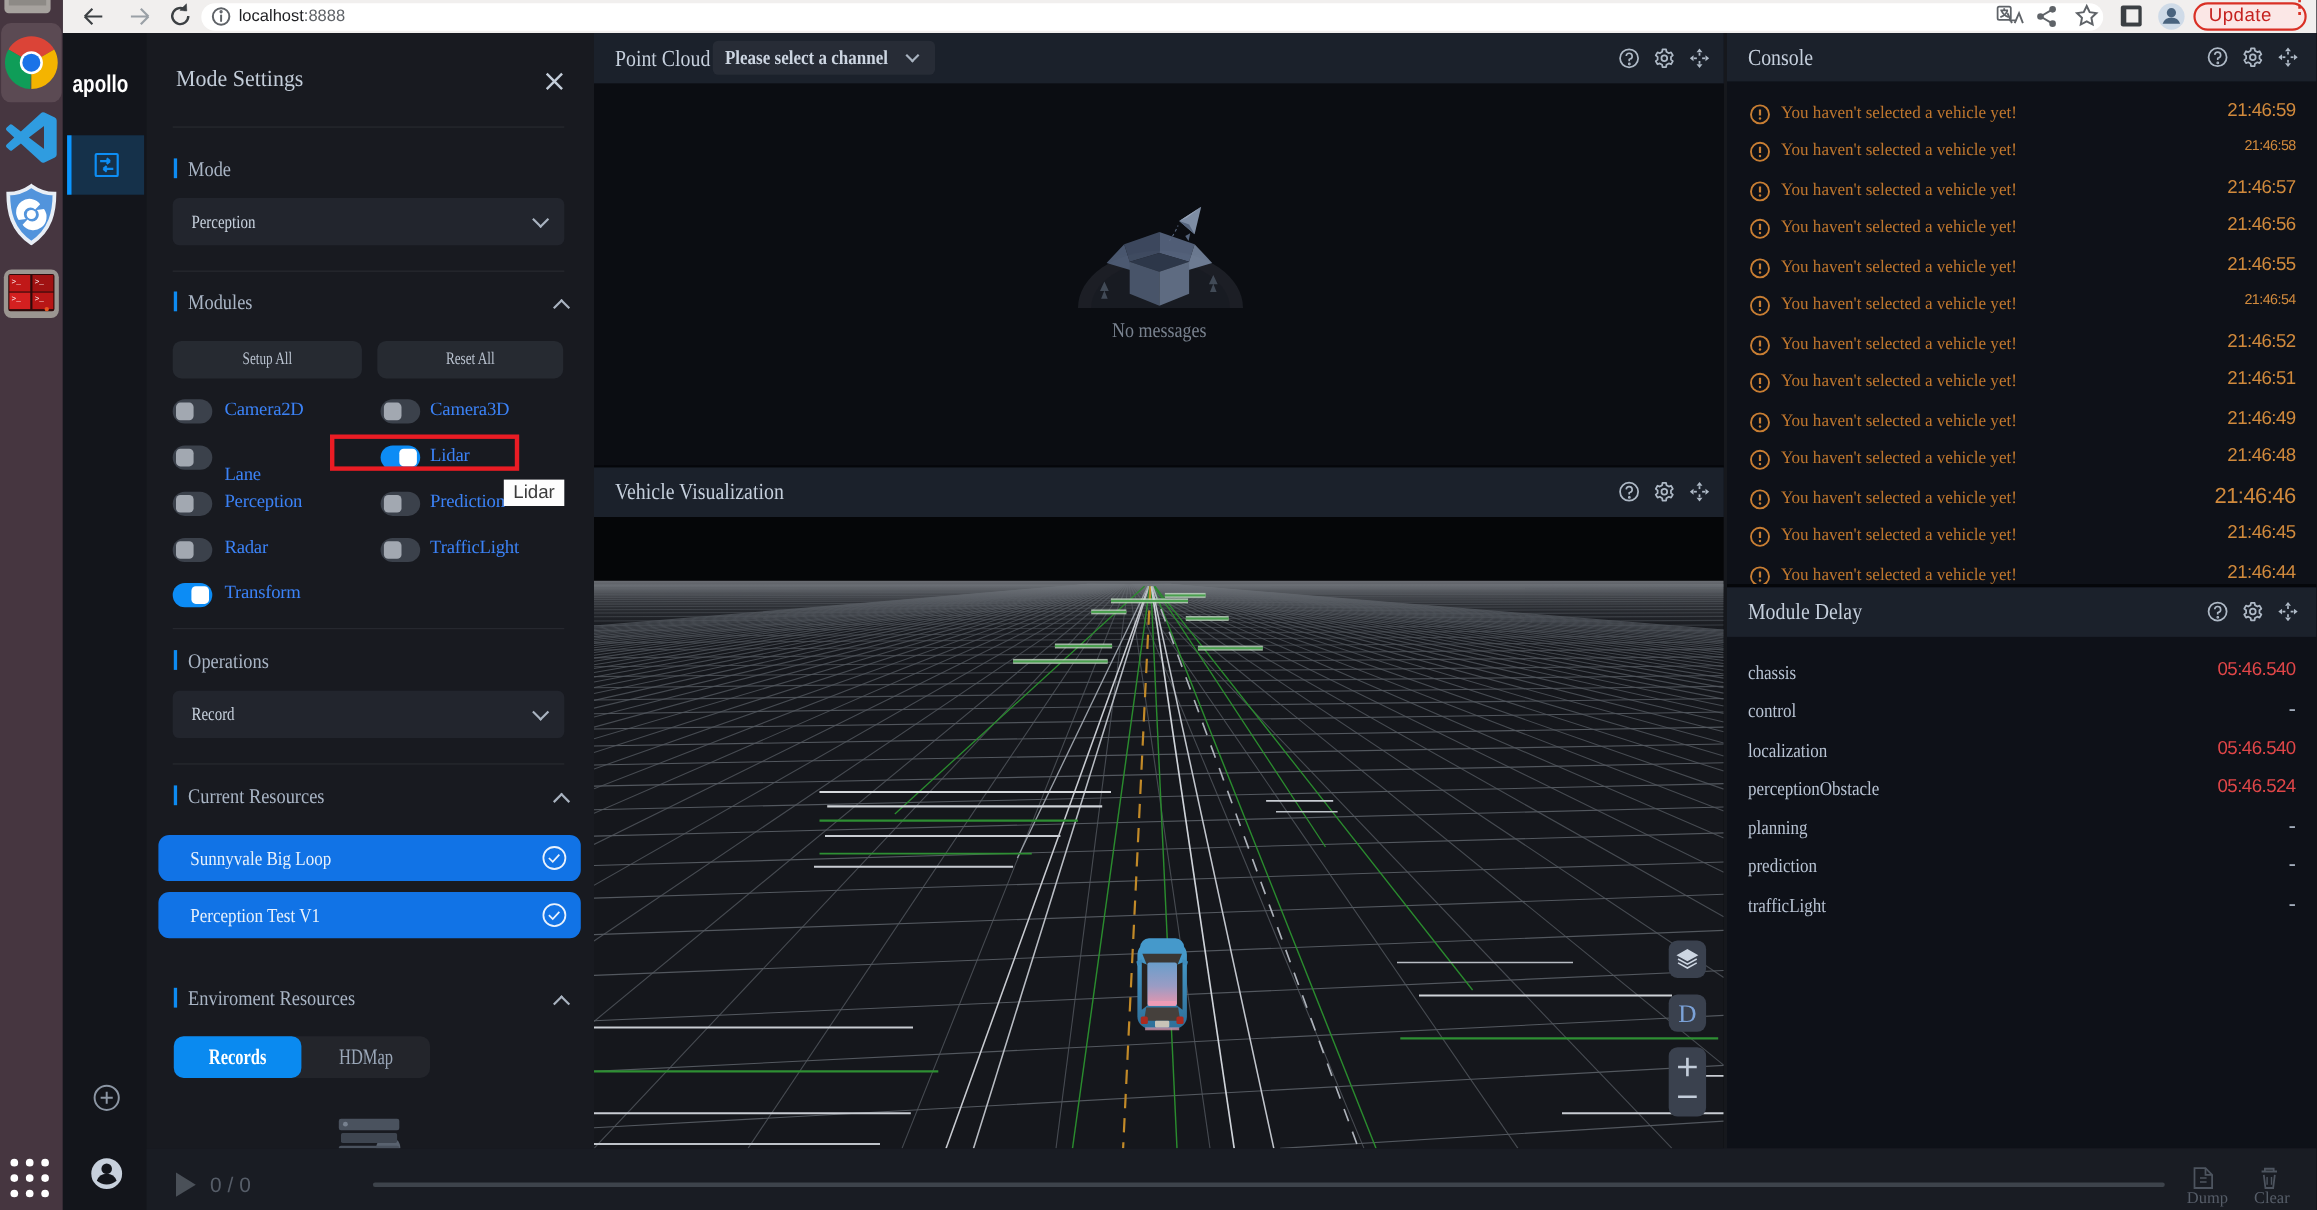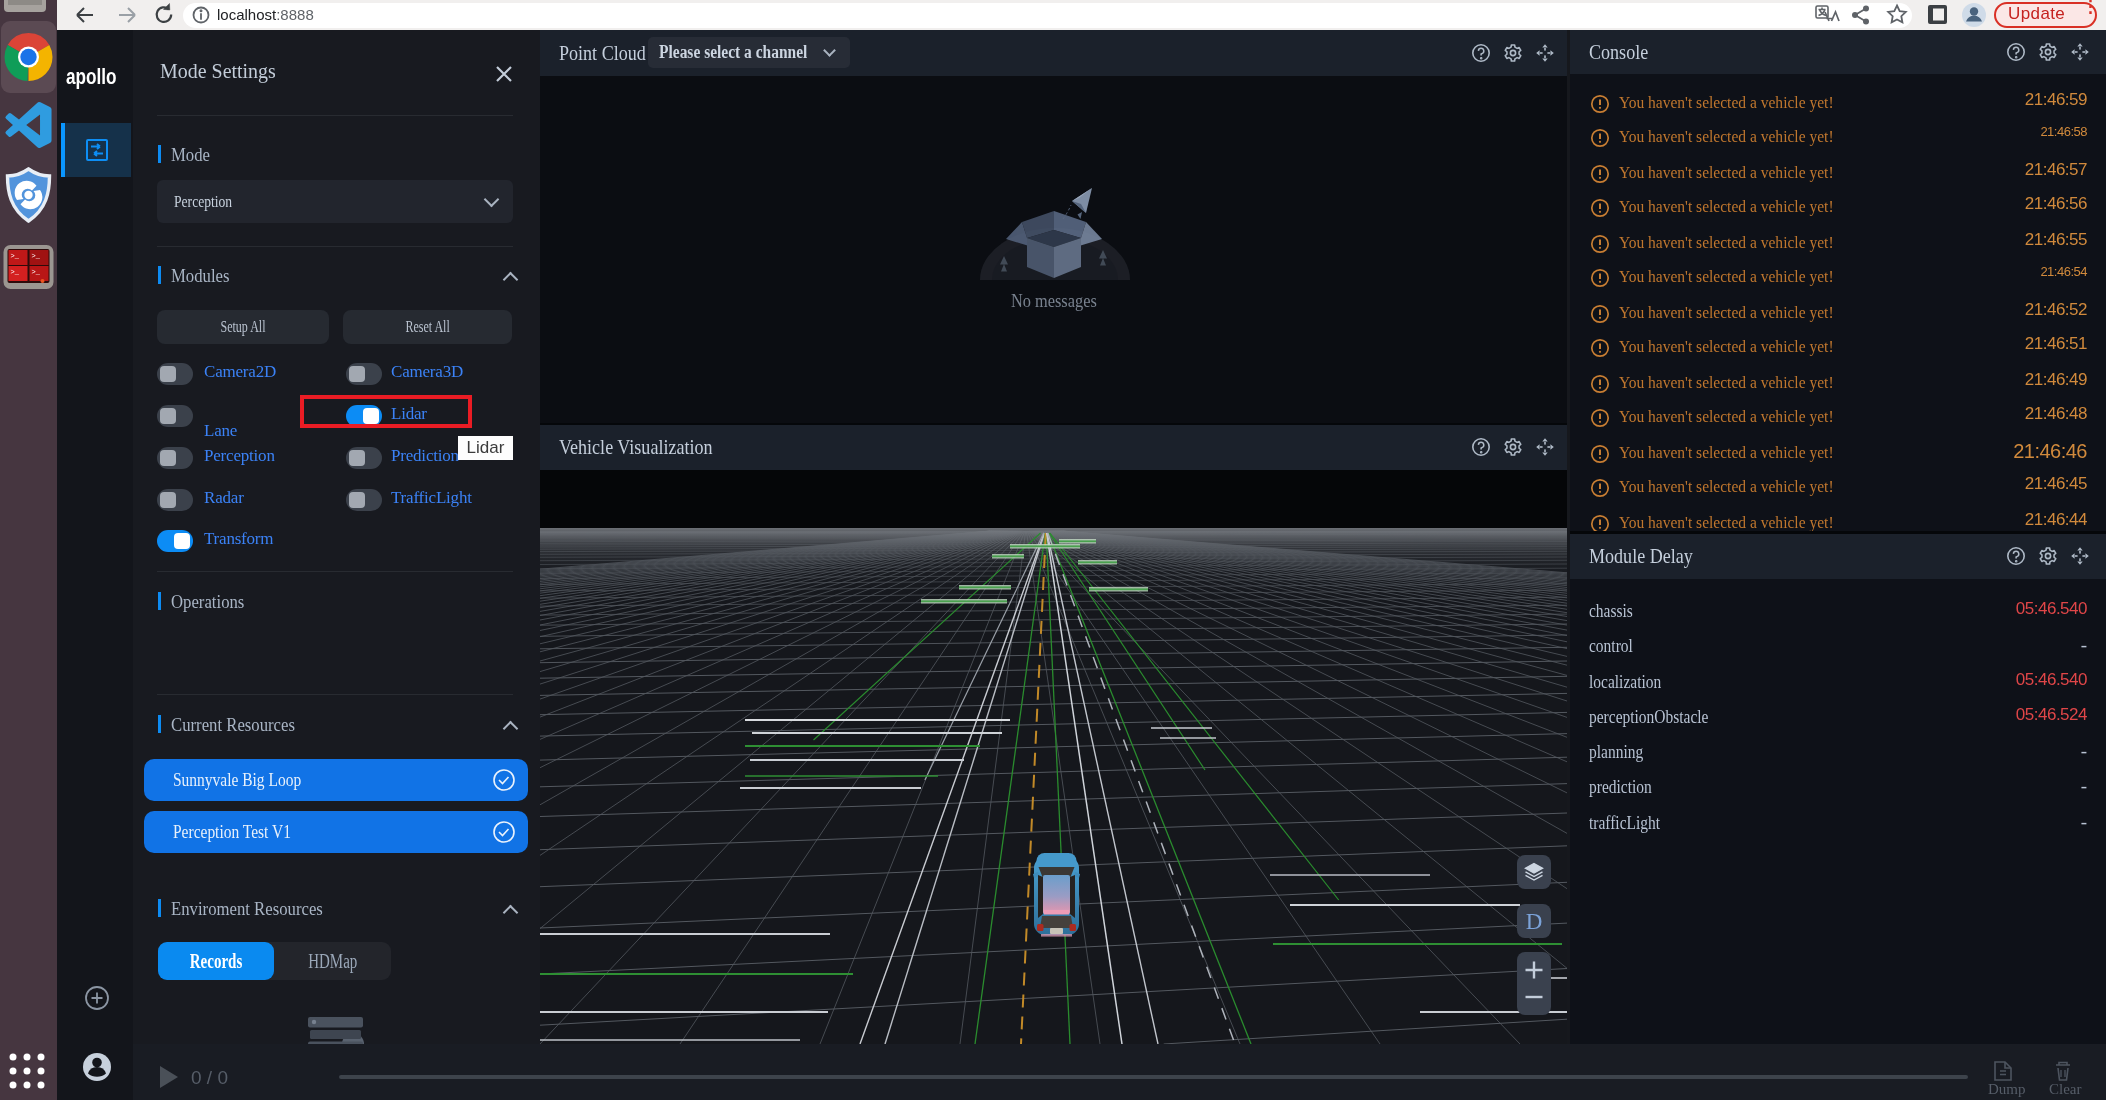--- a/index.html
+++ b/index.html
@@ -102,20 +102,21 @@
         <span class="knob"></span>
       </div>
     <div class="toglabel" style="left:71px;top:499px;">Transform</div>
 
     <div style="position:absolute;left:167px;top:365px;width:172px;height:33px;border:4px solid #ea1c24;"></div>
     <div style="position:absolute;left:325px;top:406px;width:55px;height:24px;background:#fdfdfd;color:#3b3b3b;
       font-family:'Liberation Sans',sans-serif;font-size:17px;text-align:center;line-height:24px;">Lidar</div>
 
     <div class="hr" style="top:541px;"></div>
     <div class="sect" style="position:absolute;left:25px;top:561px;"><span class="bluebar"></span><span class="c88">Operations</span></div>
+    <div class="selectbox" style="top:598px;"><span class="c80">Record</span><span class="chev"></span></div>
     <div class="hr" style="top:664px;"></div>
     <div class="sect" style="position:absolute;left:25px;top:684px;"><span class="bluebar"></span><span class="c88">Current Resources</span></div>
     <span class="chevup" style="top:693px;"></span>
     <div class="resbtn" style="top:729px;"><span class="cond">Sunnyvale Big Loop</span></div>
     <div class="resbtn" style="top:781px;"><span class="cond">Perception Test V1</span></div>
     <svg width="407" height="1014" style="position:absolute;left:0;top:0;pointer-events:none">
       <g stroke="#eaf2fc" stroke-width="1.6" fill="none">
         <circle cx="371" cy="750" r="10"></circle>
           <path d="M366 750 l3.5 3.5 6 -6.5"></path>
         <circle cx="371" cy="802" r="10"></circle>

